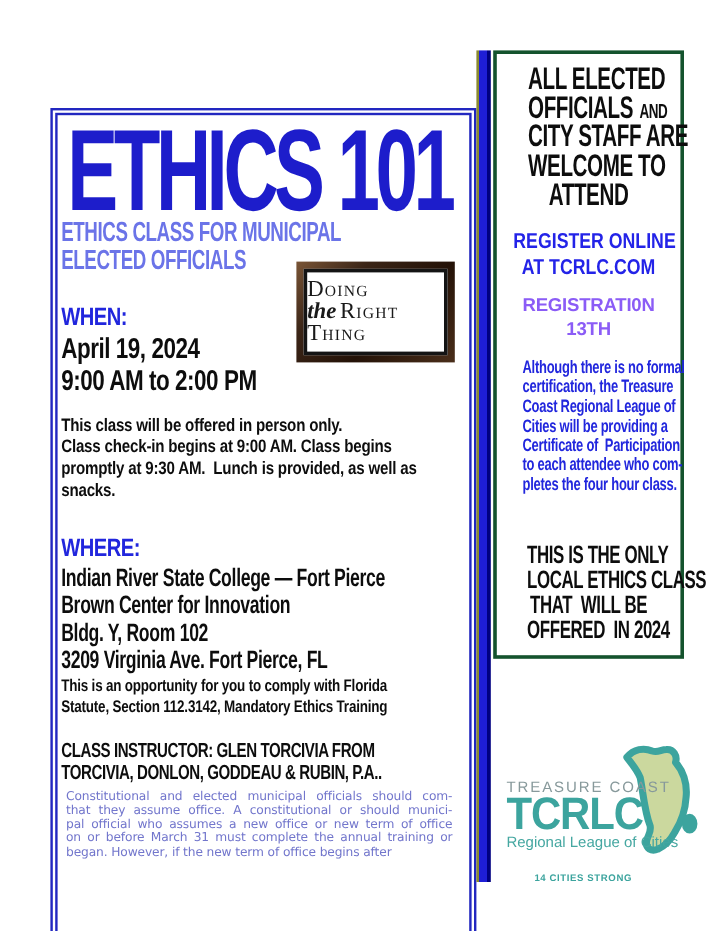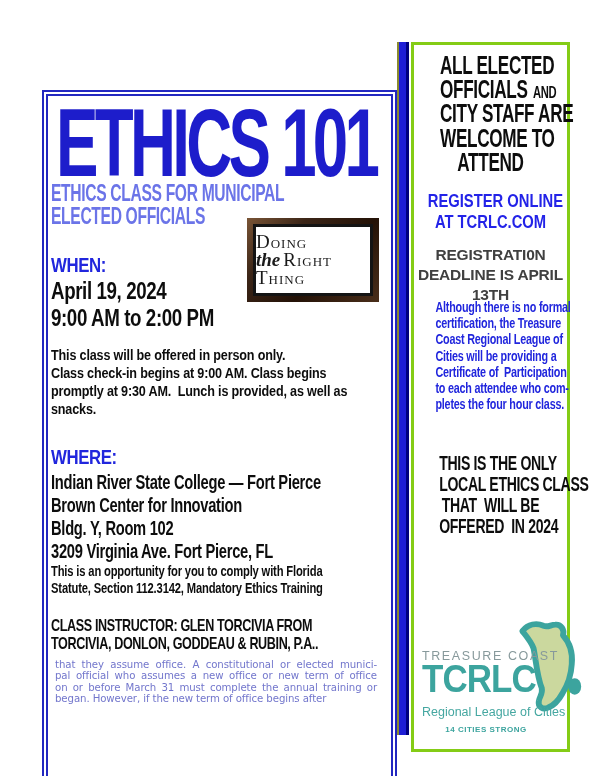--- a/index.html
+++ b/index.html
@@ -79,58 +79,58 @@
   .body-par .bl:last-child { text-align-last:left; }
 
   
   .divider {
     position:absolute; left:397px; top:42px; width:12px; height:693px;
     background:linear-gradient(to right,#8a8a2e 0 2px,#1e1ed6 2px 9px,#000080 9px 12px);
   }
 
   
   .right-box {
-    position:absolute; left:411px; top:42px; width:159px; height:710px;
-    border:3px solid #84cc16; background:#ffffff; box-sizing:border-box;text-decoration:underline;
+    position:absolute; left:411px; top:42px; width:159px; height:507px;
+    border:3px solid #14532d; background:#ffffff; box-sizing:border-box;text-decoration:underline;
   }
   .right-box > div { position:absolute; left:0; width:100%; text-align:center; }
 
   .welcome {
     top:8px; color:#0d0d0d; font-weight:800; font-size:26px; line-height:0.93;
     letter-spacing:-0.5px; transform:scaleX(0.66); transform-origin:50% 0; white-space:nowrap;
   }
   .welcome .and { font-size:17px; margin-left:8px; }
   .register {
     top:146px; color:#2323e8; font-weight:800; font-size:18px; line-height:1.15;
     transform:scaleX(0.82); transform-origin:50% 0; white-space:nowrap;
   }
   .deadline {
-    top:200px; color:#404040; font-weight:700; font-size:15.5px; line-height:1.3;
+    top:200px; color:#8b5cf6; font-weight:700; font-size:15.5px; line-height:1.3;
     letter-spacing:-0.2px; white-space:nowrap;
   }
   .cert {
     top:254px; color:#2126dd; font-weight:800; font-size:15px; line-height:1.08;
     letter-spacing:-0.3px; transform:scaleX(0.72); transform-origin:50% 0; white-space:nowrap;
   }
   .only-class {
     top:409px; color:#0d0d0d; font-weight:800; font-size:21px; line-height:0.85;
     letter-spacing:-0.5px; transform:scaleX(0.67); transform-origin:50% 0; white-space:nowrap;
   }
   .only-class .bl { margin-bottom:3px; }
   .lines-pre .bl { white-space:pre; }
 
   
   .logo { top:560px; height:125px;padding-left:28px; }
   .florida-svg { position:absolute; right:2px; top:12px; width:86px; height:100px; z-index:0; }
   .logo-text { position:absolute; left:8px; top:44px; z-index:1; text-align:left; width:140px; }
   .tc-top { color:#87999b; font-size:12.5px; letter-spacing:1.6px; white-space:nowrap; font-weight:400; }
   .tc-acronym { color:#3ca49e; font-weight:800; font-size:38px; line-height:0.85; letter-spacing:-1px;
                 transform:scaleX(0.92); transform-origin:0 0; white-space:nowrap; }
-  .tc-sub { color:#45a7a1; font-size:12.5px; margin-top:10px; white-space:nowrap; }
-  .tc-tag { color:#3ca49e; font-size:8px; font-weight:700; letter-spacing:0.5px; width:128px; text-align:center; margin-top:6px; }
+  .tc-sub { color:#45a7a1; font-size:12.5px; margin-top:0; white-space:nowrap; }
+  .tc-tag { color:#3ca49e; font-size:8px; font-weight:700; letter-spacing:0.5px; width:128px; text-align:center; margin-top:18px; }
 </style>
 </head>
 <body>
 
 <div class="page">
 
   <div class="left-box">
     <div class="title">ETHICS 101</div>
     <div class="subtitle lines-pre">
         <div class="bl">ETHICS CLASS FOR MUNICIPAL</div>
@@ -170,21 +170,22 @@
         <div class="bl">This is an opportunity for you to comply with Florida</div>
         <div class="bl">Statute, Section 112.3142, Mandatory Ethics Training</div>
       </div>
 
     <div class="instructor lines-pre">
         <div class="bl">CLASS INSTRUCTOR: GLEN TORCIVIA FROM</div>
         <div class="bl">TORCIVIA, DONLON, GODDEAU &amp; RUBIN, P.A..</div>
       </div>
 
     <div class="body-par">
-        <div class="bl">that they assume office. A constitutional or elected munici-</div>
+        <div class="bl">Constitutional and elected municipal officials should com-</div>
+        <div class="bl">that they assume office. A constitutional or should munici-</div>
         <div class="bl">pal official who assumes a new office or new term of office</div>
         <div class="bl">on or before March 31 must complete the annual training or</div>
         <div class="bl">began. However, if the new term of office begins after</div>
       </div>
   </div>
 
   <div class="divider"></div>
 
   <div class="right-box">
 
@@ -196,21 +197,20 @@
       <div class="bl">ATTEND</div>
     </div>
 
     <div class="register lines-pre">
         <div class="bl">REGISTER ONLINE</div>
         <div class="bl">AT TCRLC.COM</div>
       </div>
 
     <div class="deadline lines-pre">
         <div class="bl">REGISTRATI0N</div>
-        <div class="bl">DEADLINE IS APRIL</div>
         <div class="bl">13TH</div>
       </div>
 
     <div class="cert lines-pre">
         <div class="bl">Although there is no formal</div>
         <div class="bl">certification, the Treasure</div>
         <div class="bl">Coast Regional League of</div>
         <div class="bl">Cities will be providing a</div>
         <div class="bl">Certificate of  Participation</div>
         <div class="bl">to each attendee who com-</div>

